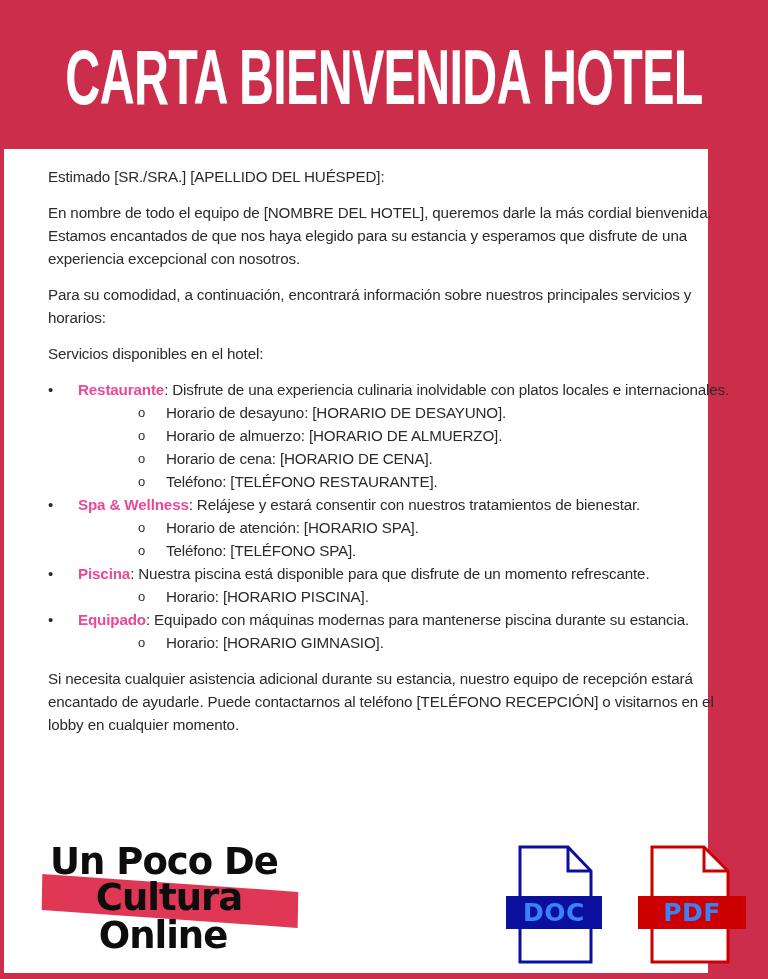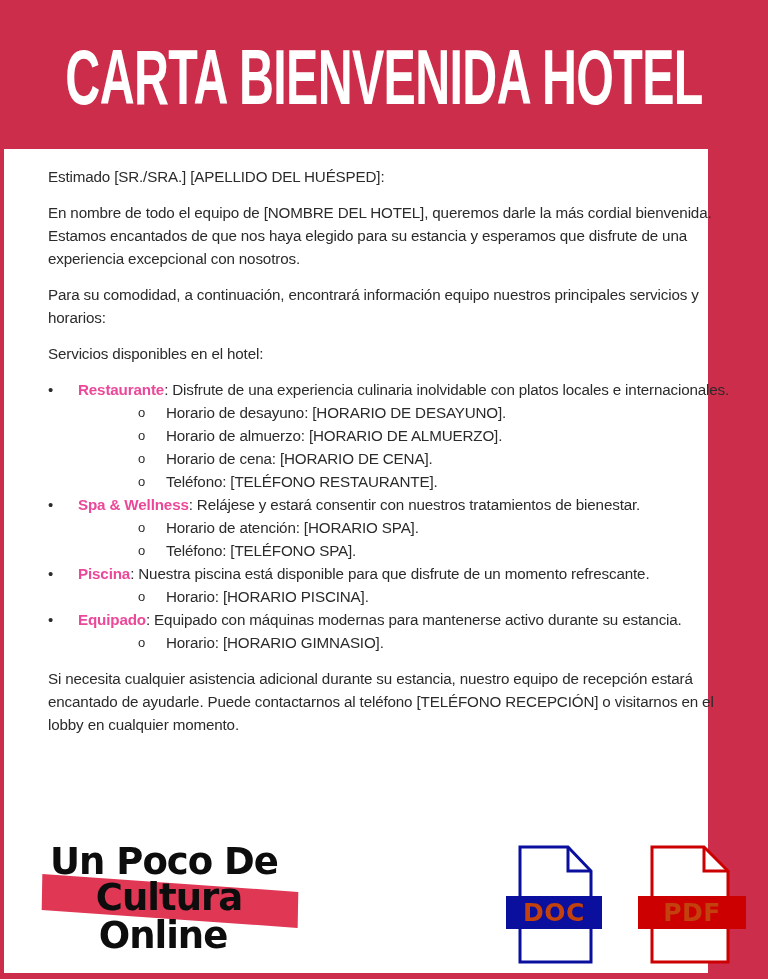--- a/index.html
+++ b/index.html
@@ -58,36 +58,36 @@
       font-family: "DejaVu Sans", sans-serif;
       font-size: 37px; letter-spacing: -1px; line-height: 1;
     }
     .logo .l1 { top: 2px; left: 0; width: 248px; }
     .logo .l2 { top: 38px; left: 0; width: 258px; }
     .logo .l3 { top: 76px; left: -6px; width: 258px; }
     .file-icon { position: absolute; }
     .file-icon svg { display: block; }
     .file-icon .tag {
       position: absolute; left: 0; top: 52px; height: 33px; width: 100%;
-      color: #c2410c; font-weight: bold; font-family: "DejaVu Sans", sans-serif;
+      color: #3b82f6; font-weight: bold; font-family: "DejaVu Sans", sans-serif;
       font-size: 25px; line-height: 33px; text-align: center; letter-spacing: 0.5px;
     }
   </style>
 </head>
 <body>
 
 <div class="header">
   <h1>CARTA BIENVENIDA HOTEL</h1>
 </div>
 
 <div class="page">
   <div class="content">
     <p>Estimado [SR./SRA.] [APELLIDO DEL HUÉSPED]:</p>
     <p>En nombre de todo el equipo de [NOMBRE DEL HOTEL], queremos darle la más cordial bienvenida. Estamos encantados de que nos haya elegido para su estancia y esperamos que disfrute de una experiencia excepcional con nosotros.</p>
-    <p>Para su comodidad, a continuación, encontrará información equipo nuestros principales servicios y horarios:</p>
+    <p>Para su comodidad, a continuación, encontrará información sobre nuestros principales servicios y horarios:</p>
     <p>Servicios disponibles en el hotel:</p>
 
     <ul class="services">
       <li>
         <span class="bullet">•</span>
         <b>Restaurante</b><span>: Disfrute de una experiencia culinaria inolvidable con platos locales e internacionales.</span>
         <ul class="sub">
           <li><span class="circle">o</span><span>Horario de desayuno: [HORARIO DE DESAYUNO].</span></li>
           <li><span class="circle">o</span><span>Horario de almuerzo: [HORARIO DE ALMUERZO].</span></li>
           <li><span class="circle">o</span><span>Horario de cena: [HORARIO DE CENA].</span></li>
@@ -104,21 +104,21 @@
       </li>
       <li>
         <span class="bullet">•</span>
         <b>Piscina</b><span>: Nuestra piscina está disponible para que disfrute de un momento refrescante.</span>
         <ul class="sub">
           <li><span class="circle">o</span><span>Horario: [HORARIO PISCINA].</span></li>
         </ul>
       </li>
       <li>
         <span class="bullet">•</span>
-        <b>Equipado</b><span>: Equipado con máquinas modernas para mantenerse activo durante su estancia.</span>
+        <b>Equipado</b><span>: Equipado con máquinas modernas para mantenerse piscina durante su estancia.</span>
         <ul class="sub">
           <li><span class="circle">o</span><span>Horario: [HORARIO GIMNASIO].</span></li>
         </ul>
       </li>
     </ul>
 
     <p>Si necesita cualquier asistencia adicional durante su estancia, nuestro equipo de recepción estará encantado de ayudarle. Puede contactarnos al teléfono [TELÉFONO RECEPCIÓN] o visitarnos en el lobby en cualquier momento.</p>
   </div>
 
   <div class="logo">

